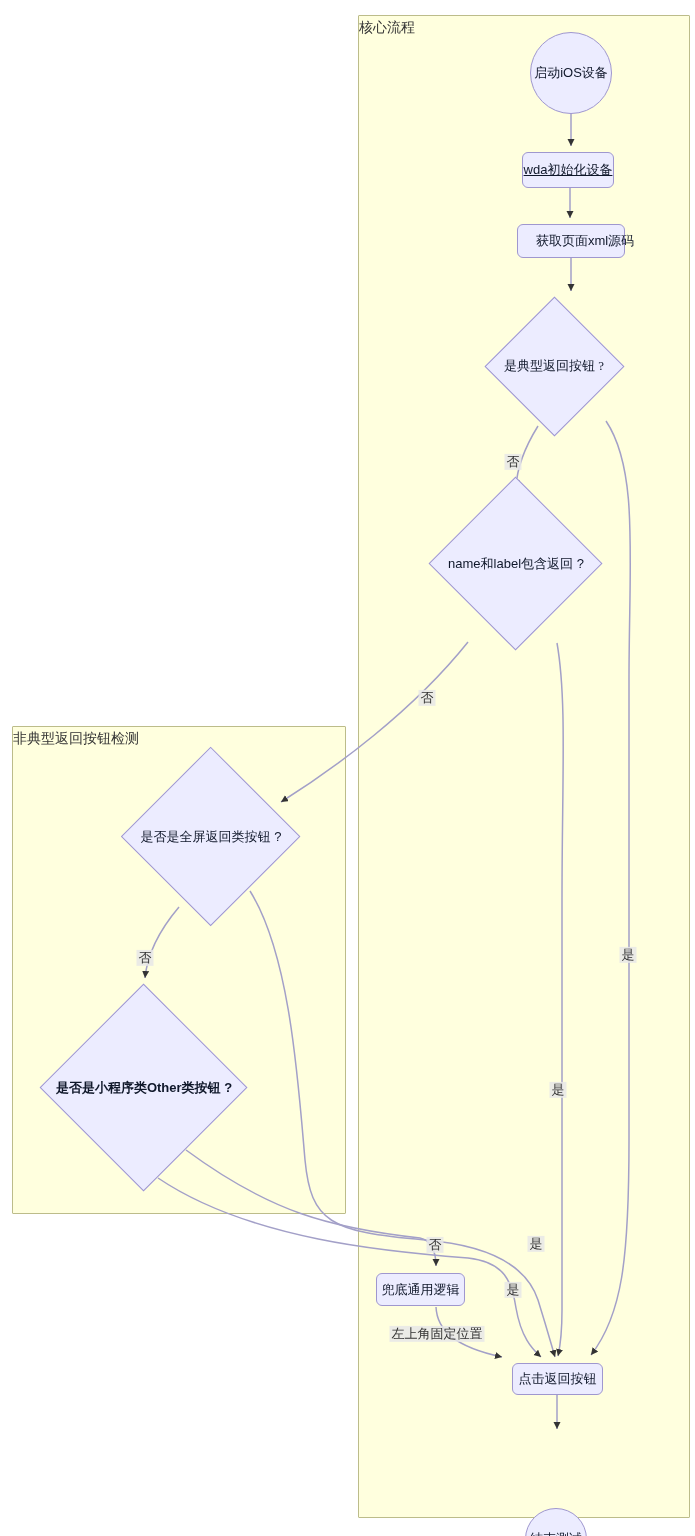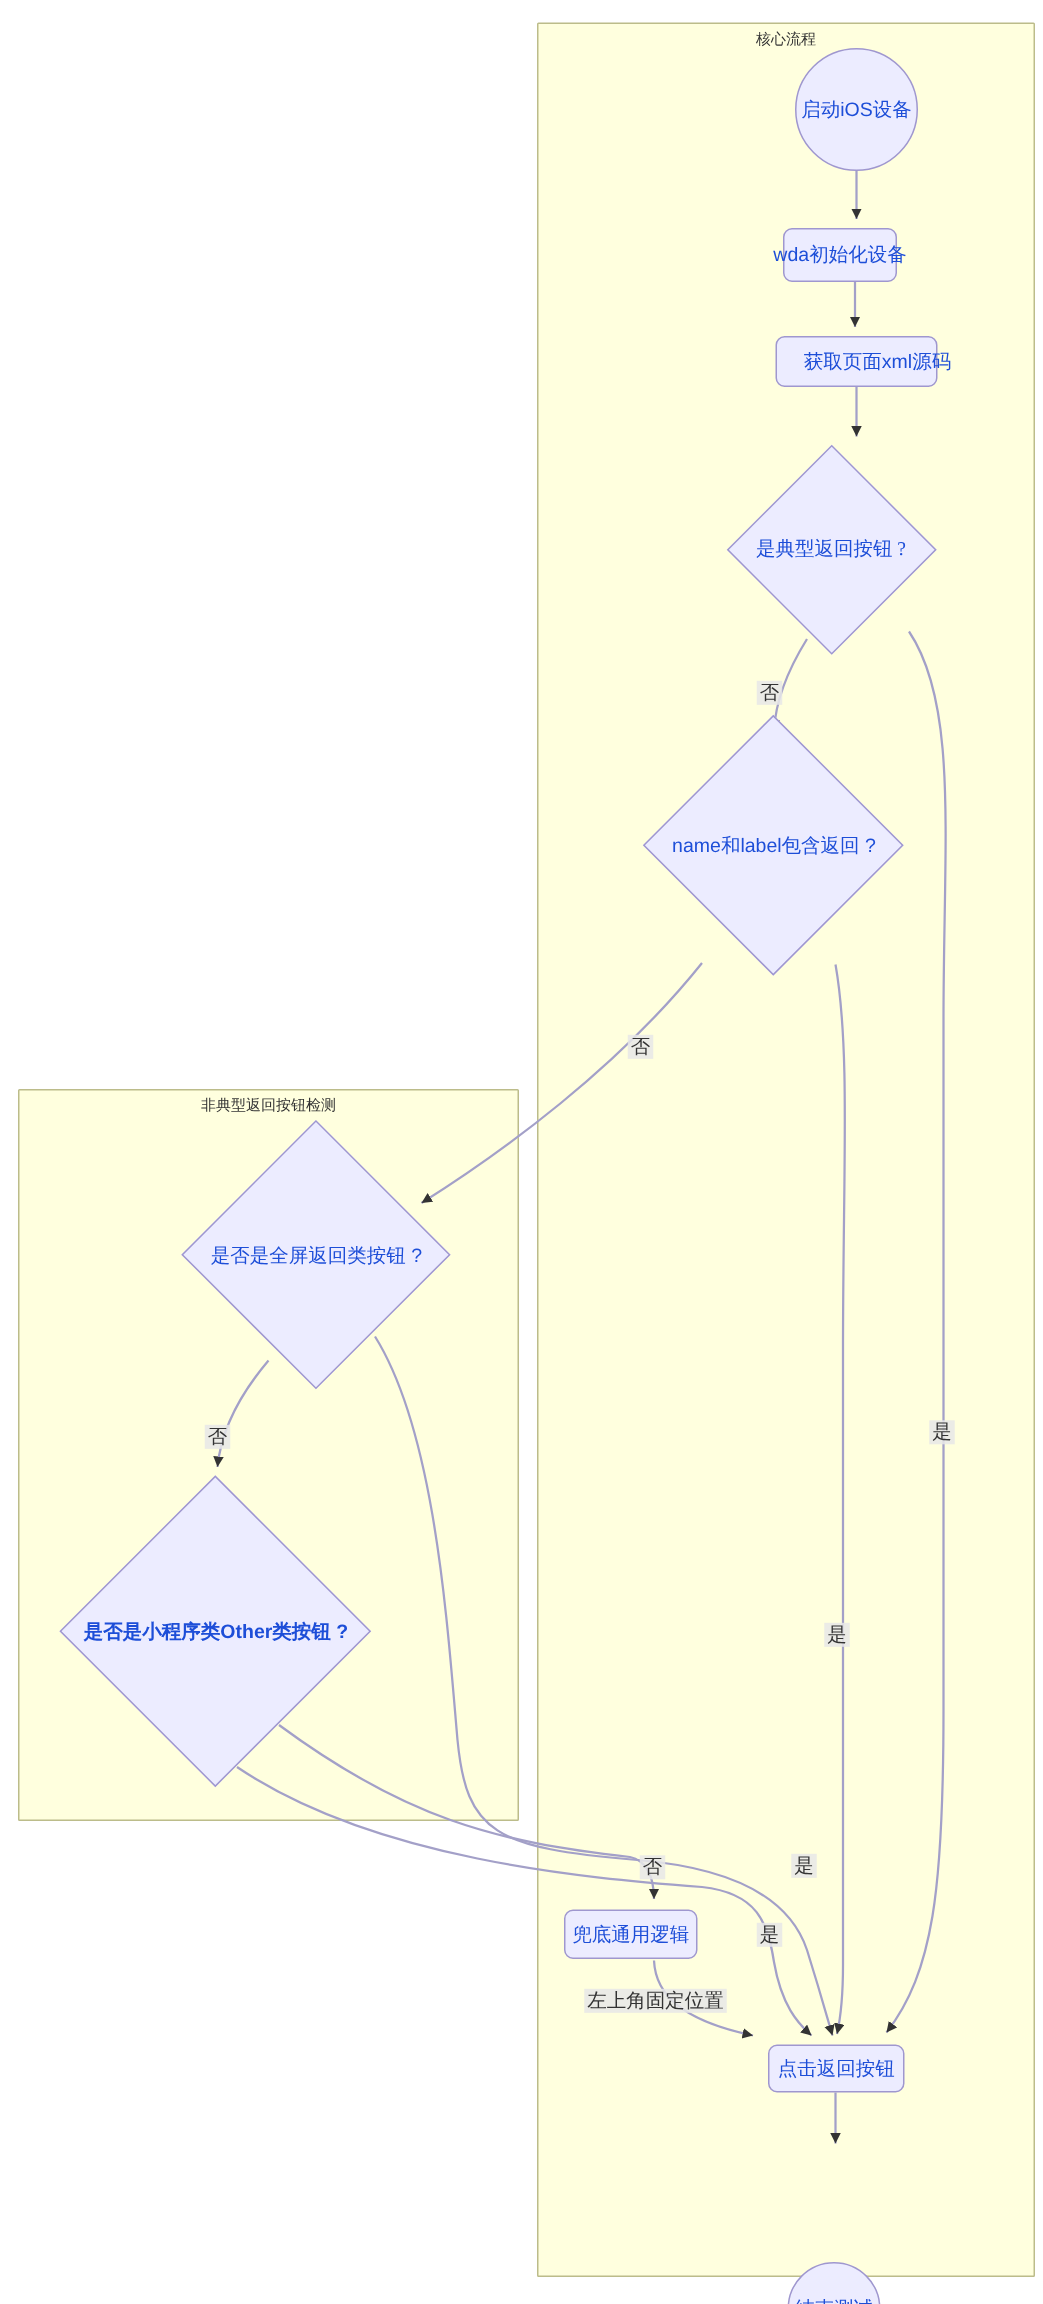--- a/index.html
+++ b/index.html
@@ -6,27 +6,27 @@
   .canvas{
     position:relative;width:695px;height:1536px;overflow:hidden;
     font-family:"Liberation Sans","DejaVu Sans",sans-serif;
     color:#333333;background:#ffffff;
   }
   .cluster{
     position:absolute;background:#ffffde;border:1px solid #bcbc8a;border-radius:1px;
     box-sizing:border-box;
   }
   .cluster-title{
-    position:absolute;top:3px;left:0;right:0;text-align:center;
-    font-size:10px;color:#333;white-space:nowrap;
+    position:absolute;top:3px;left:0;right:0;
+    font-size:14px;color:#333;white-space:nowrap;
   }
   svg.edges{position:absolute;left:0;top:0;z-index:2;}
   .node{
     position:absolute;z-index:3;display:flex;align-items:center;justify-content:center;
-    box-sizing:border-box;font-size:13px;color:#1d4ed8;text-align:center;
+    box-sizing:border-box;font-size:13px;color:#0f172a;text-align:center;
   }
   .node.rect{
     background:#ececff;border:1px solid #9f97cf;border-radius:6px;white-space:nowrap;
   }
   .node.circle{
     background:#ececff;border:1px solid #9f97cf;border-radius:50%;white-space:nowrap;
   }
   .node.diamond{background:transparent;border:none;}
   .diamond-shape{
     position:absolute;left:14.645%;top:14.645%;width:70.71%;height:70.71%;
@@ -72,21 +72,21 @@
       <path d="M158,1178 C250,1240 390,1252 468,1258 C505,1262 512,1282 516,1308 C521,1337 532,1349 541,1357" marker-end="url(#arrow)"></path>
       <path d="M436,1307 C437,1330 455,1347 502,1357" marker-end="url(#arrow)"></path>
       <path d="M557,1395 L557,1429" marker-end="url(#arrow)"></path>
     </g>
   </svg>
 
   <div class="node circle" style="left:530px;top:32px;width:82px;height:82px;">
     <span>启动iOS设备</span>
   </div>
 
-  <div class="node rect" style="left:522px;top:152px;width:76px;height:36px;">
+  <div class="node rect" style="left:522px;top:152px;width:92px;height:36px;text-decoration:underline;">
     <span>wda初始化设备</span>
   </div>
 
   <div class="node rect" style="left:517px;top:224px;width:108px;height:34px;padding-left:28px;">
     <span>获取页面xml源码</span>
   </div>
 
   <div class="node diamond" style="left:484px;top:296px;width:140px;height:140px;font-family:Liberation Serif, serif;">
     <div class="diamond-shape"></div>
     <span class="diamond-label">是典型返回按钮 ?</span>

